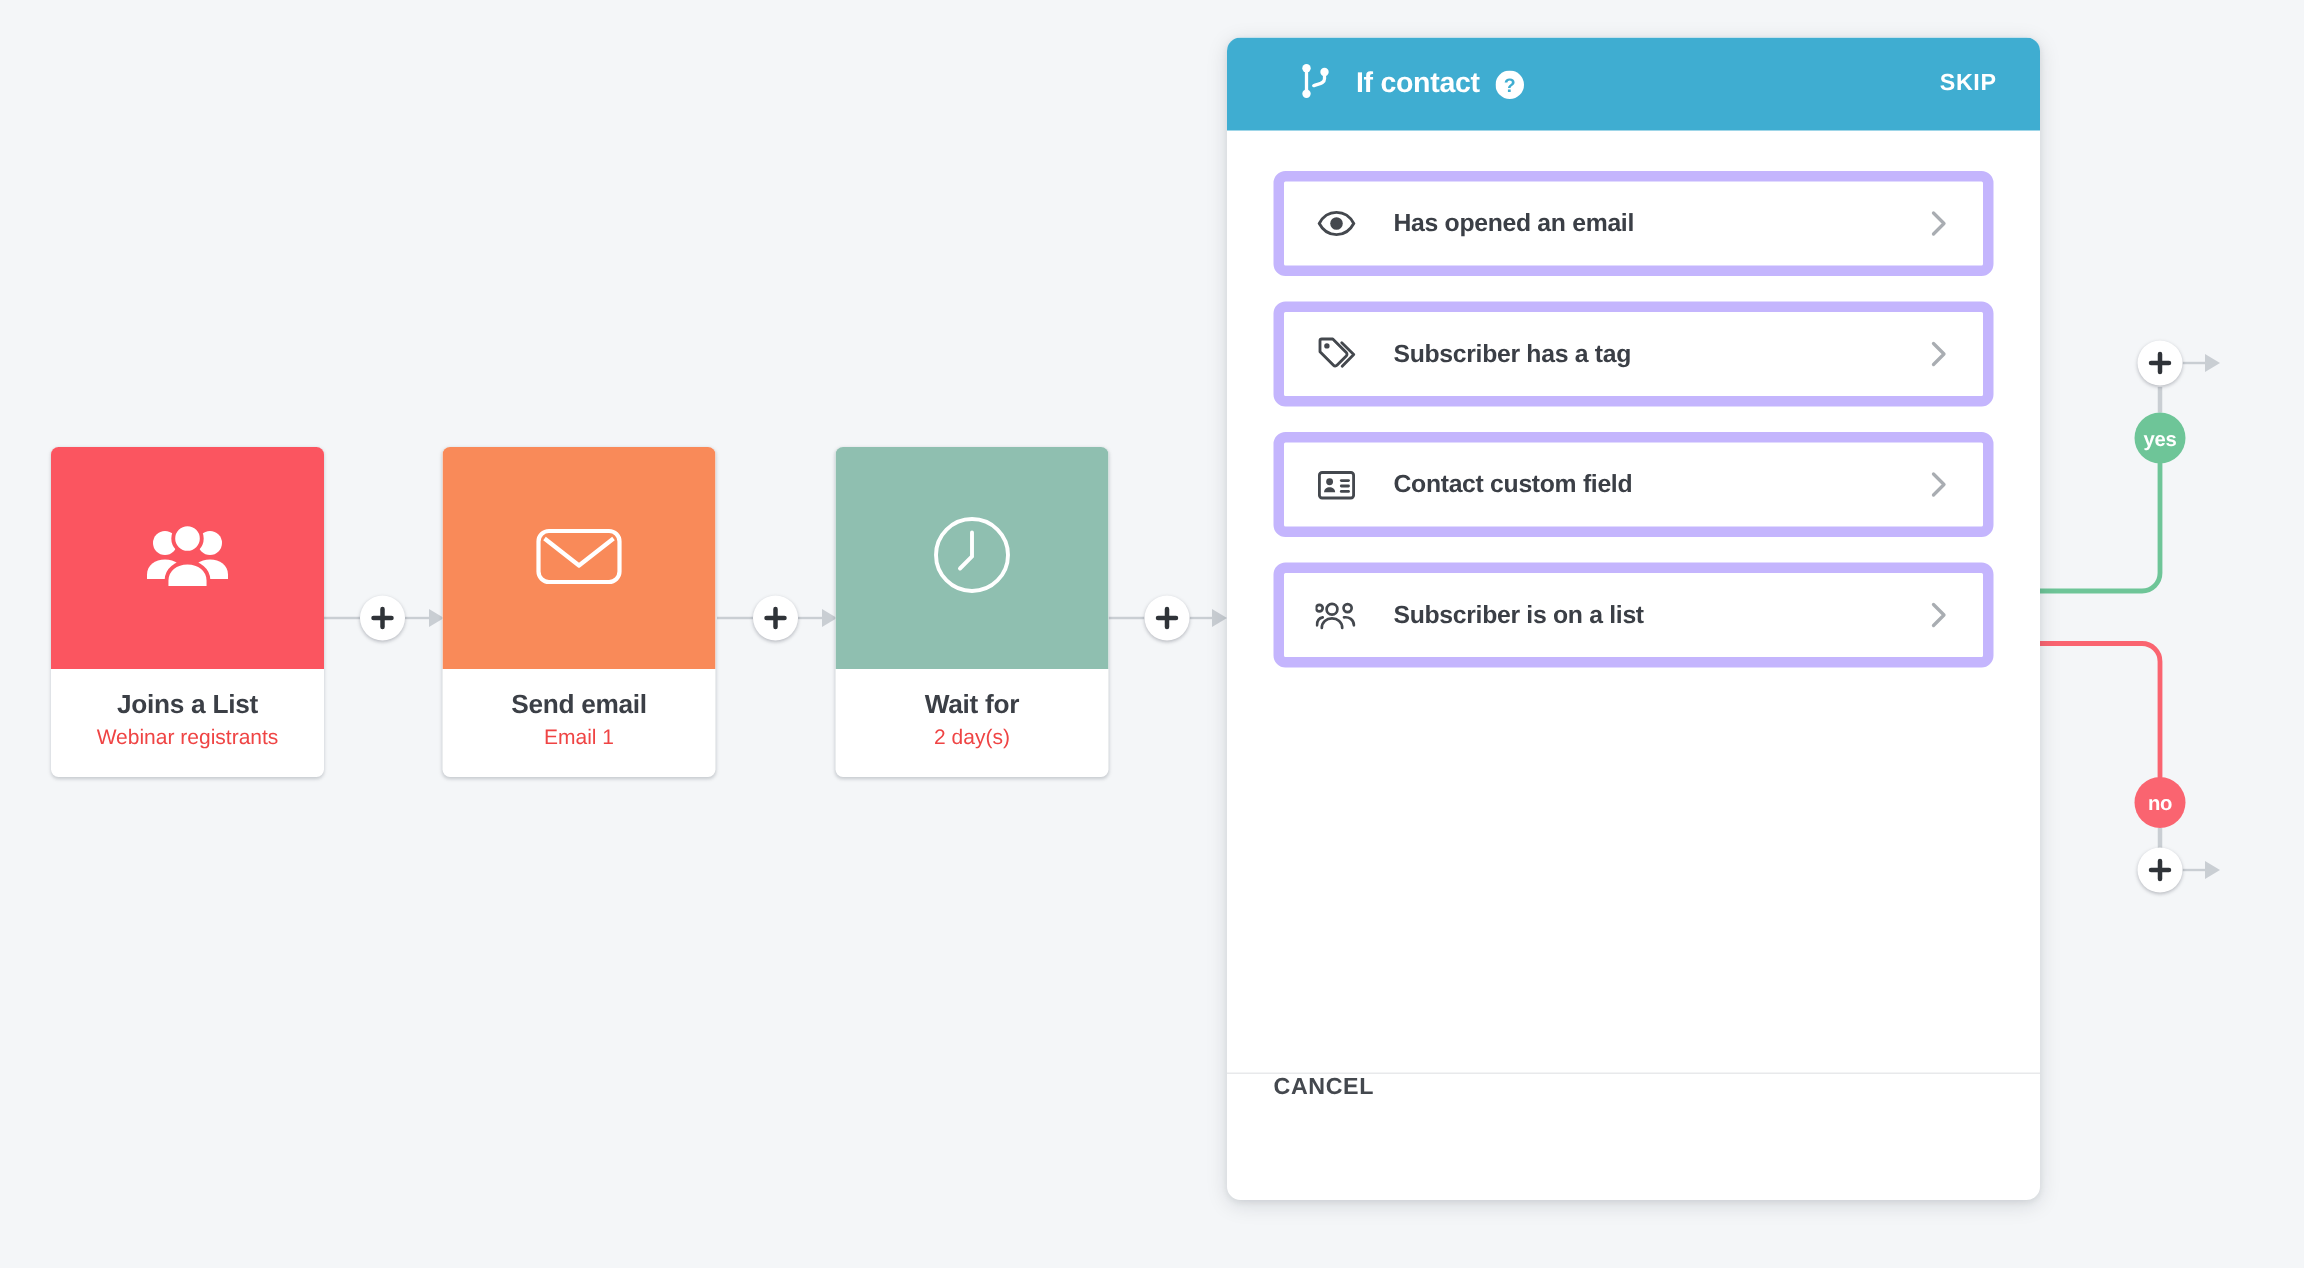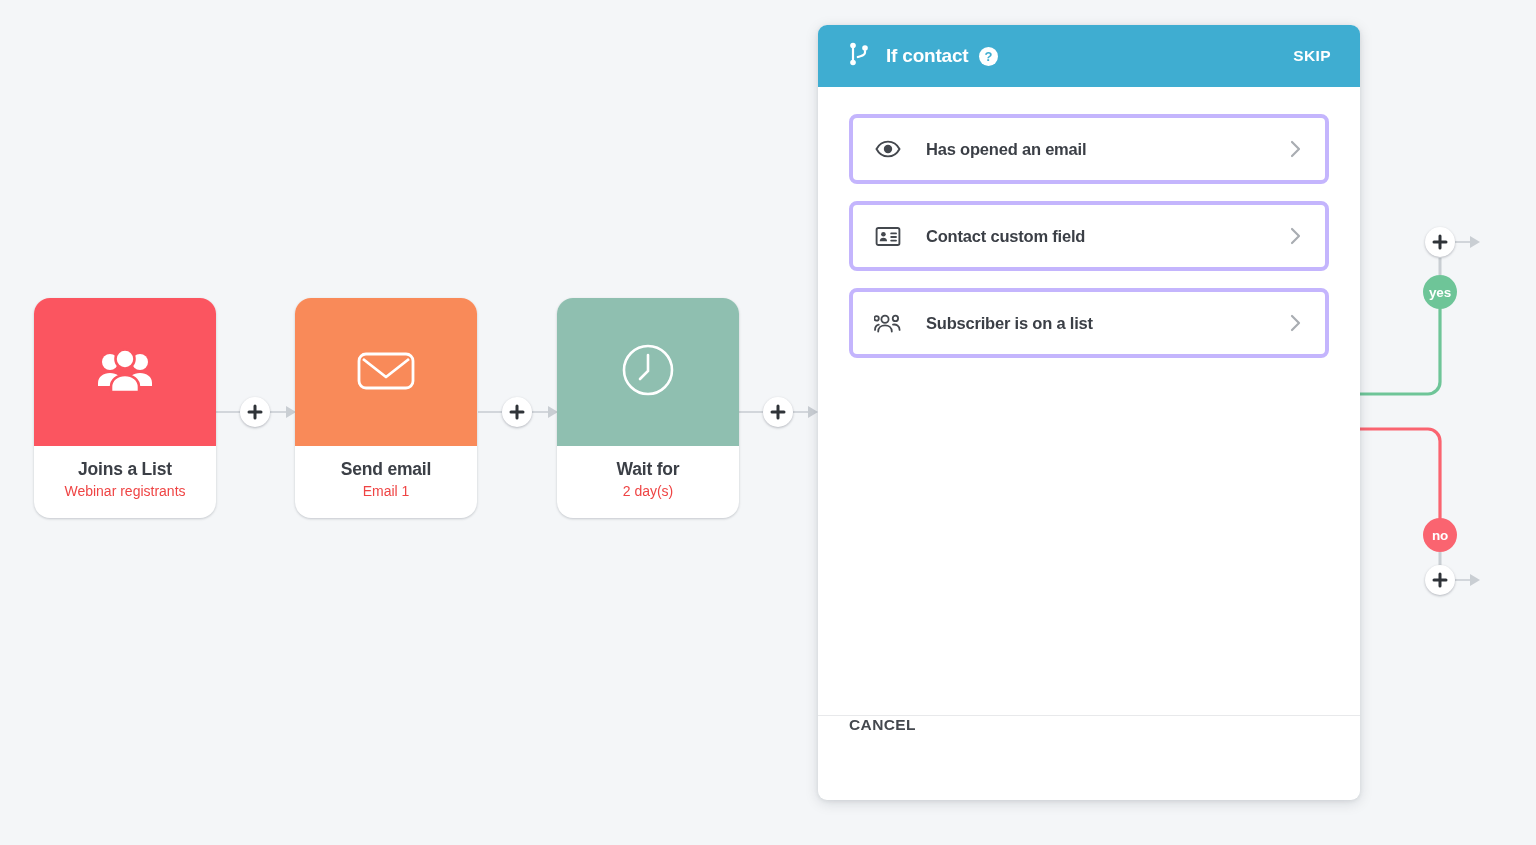--- a/index.html
+++ b/index.html
@@ -16,21 +16,21 @@
   }
 
   
   #wires { position: absolute; inset: 0; width: 1536px; height: 845px; }
 
   
   .node {
     position: absolute;
     width: 182px;
     background: #ffffff;
-    border-radius: 16px;
+    border-radius: 5px;
     box-shadow: 0 1px 3px rgba(16,24,40,.13), 0 1px 2px rgba(16,24,40,.08);
     overflow: hidden;
   }
   .node-head {
     height: 148px;
     display: flex; align-items: center; justify-content: center;
   }
   .node-body {
     padding: 14px 8px 18px;
     text-align: center;
@@ -81,21 +81,21 @@
     background: #ffffff;
     border-radius: 9px;
     box-shadow: 0 3px 14px rgba(16,24,40,.13), 0 1px 4px rgba(16,24,40,.08);
     display: flex; flex-direction: column;
     overflow: hidden;
   }
   #panel-header {
     height: 62px;
     background: #3fadd1;
     display: flex; align-items: center;
-    padding: 0 29px 0 30px;
+    padding: 0 29px 0 48px;
     flex: none;
   }
   .panel-title {
     font-size: 19px; font-weight: bold; color: #ffffff;
     margin-left: 16px; letter-spacing: -.2px;
   }
   #help-icon { margin-left: 11px; display: flex; align-items: center; cursor: pointer; }
   #skip-button {
     margin-left: auto;
     font-size: 15.5px; font-weight: bold; color: #ffffff;
@@ -104,21 +104,21 @@
 
   #panel-options {
     flex: 1 1 auto;
     padding: 27px 31px 0 31px;
   }
   .option-row {
     display: flex; align-items: center;
     height: 70px;
     margin-bottom: 17px;
     background: #ffffff;
-    border: 4px solid #c4b5fd;
+    border: 7px solid #c4b5fd;
     border-radius: 8px;
     padding: 0 24px 0 18px;
     cursor: pointer;
   }
   .option-icon {
     width: 34px; flex: none;
     display: flex; align-items: center; justify-content: center;
     color: #44484e;
   }
   .option-label {
@@ -296,20 +296,36 @@
         </span>
         <span class="option-label">Has opened an email</span>
         <span class="option-chevron">
           <svg width="11" height="18" viewBox="0 0 11 18" fill="none" stroke="#a9adb2" stroke-width="2.2" stroke-linecap="round" stroke-linejoin="round">
               <path d="M2 2 L9 9 L2 16"></path>
             </svg>
         </span>
       </div>
 
 
+      <div class="option-row">
+        <span class="option-icon">
+          <svg width="27" height="24" viewBox="0 0 27 24" fill="none" stroke="#44484e" stroke-width="1.9" stroke-linejoin="round">
+            <path d="M2 10.5 V3.2 C2 2.5 2.5 2 3.2 2 H10.5 L19.5 11 a1.6 1.6 0 0 1 0 2.3 L13.3 19.5
+                     a1.6 1.6 0 0 1 -2.3 0 Z"></path>
+            <circle cx="6.6" cy="6.6" r="1.8" fill="#44484e" stroke="none"></circle>
+            <path d="M16.5 4.5 L24.5 12.4 L16.8 20.2" stroke-linecap="round"></path>
+          </svg>
+        </span>
+        <span class="option-label">Subscriber has a tag</span>
+        <span class="option-chevron">
+          <svg width="11" height="18" viewBox="0 0 11 18" fill="none" stroke="#a9adb2" stroke-width="2.2" stroke-linecap="round" stroke-linejoin="round">
+              <path d="M2 2 L9 9 L2 16"></path>
+            </svg>
+        </span>
+      </div>
 
       <div class="option-row">
         <span class="option-icon">
           <svg width="26" height="21" viewBox="0 0 26 21" fill="none" stroke="#44484e" stroke-width="1.9">
             <rect x="1.6" y="2" width="22.8" height="17" rx="1.8"></rect>
             <circle cx="8.4" cy="8.2" r="2.3" fill="#44484e" stroke="none"></circle>
             <path d="M4.7 15.2 c0-2.3 1.8-3.4 3.7-3.4 s3.7 1.1 3.7 3.4" fill="#44484e" stroke="none"></path>
             <path d="M16.2 7.4 H21" stroke-linecap="round"></path>
             <path d="M16.2 11 H21" stroke-linecap="round"></path>
             <path d="M16.2 14.6 H21" stroke-linecap="round"></path>

